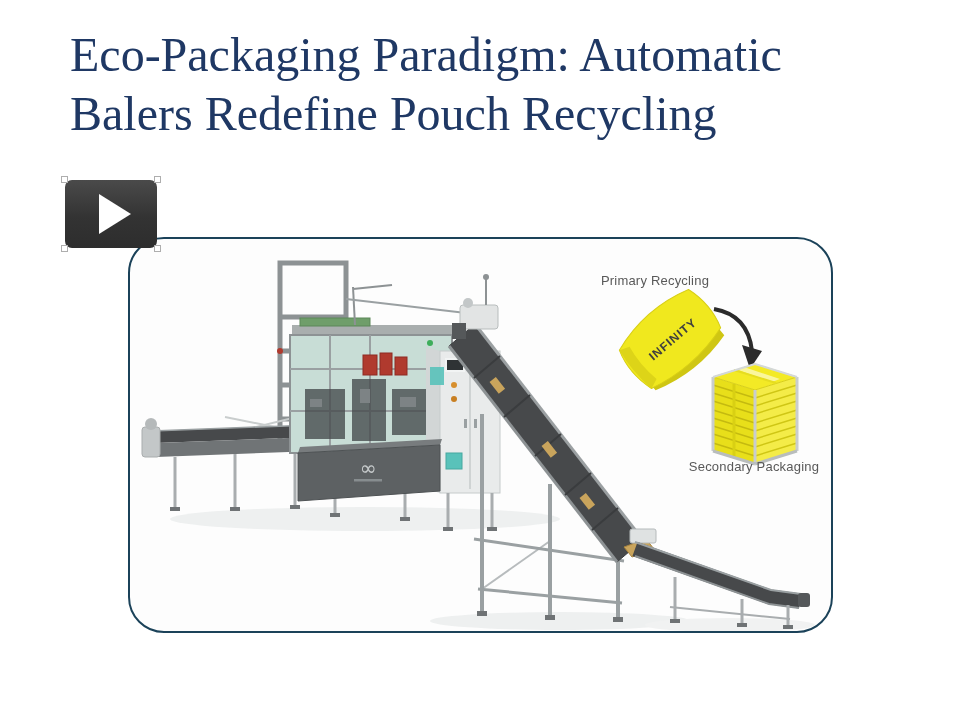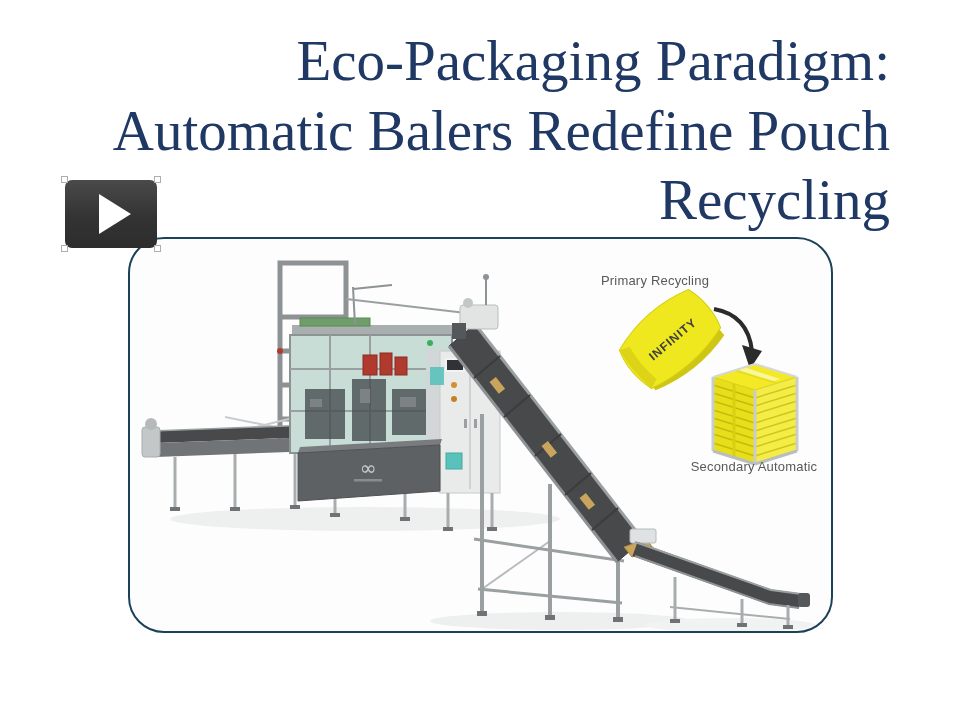--- a/index.html
+++ b/index.html
@@ -6,23 +6,23 @@
   html, body { width: 960px; height: 720px; background: #ffffff; overflow: hidden; }
   body { font-family: "Liberation Sans", sans-serif; position: relative; }
 
   .slide { position: absolute; inset: 0; background: #ffffff; }
 
   .slide-title {
     position: absolute;
     top: 26px; left: 50%;
     transform: translateX(-50%);
     width: 820px;
-    text-align: right;
+    text-align: left;
     font-family: "Liberation Serif", "DejaVu Serif", serif;
-    font-size: 57px;
+    font-size: 48px;
     line-height: 1.22;
     color: #1f3864;
     font-weight: 400;
   }
 
   .play-button {
     position: absolute;
     left: 65px; top: 180px;
     width: 92px; height: 68px;
     background: linear-gradient(180deg, #4a4a4a 0%, #333333 55%, #2d2d2d 100%);
@@ -282,16 +282,16 @@
           <line x1="625" y1="125" x2="667" y2="138"></line>
         </g>
         <g stroke="#b9bdbd" stroke-width="3">
           <line x1="583" y1="212" x2="625" y2="225"></line>
           <line x1="625" y1="225" x2="667" y2="212"></line>
         </g>
       </g>
     </svg>
 
     <div class="pkg-label primary">Primary Recycling</div>
-    <div class="pkg-label secondary">Secondary Automatic</div>
+    <div class="pkg-label secondary">Secondary Packaging</div>
   </div>
 
 </div>
 
 </body></html>

